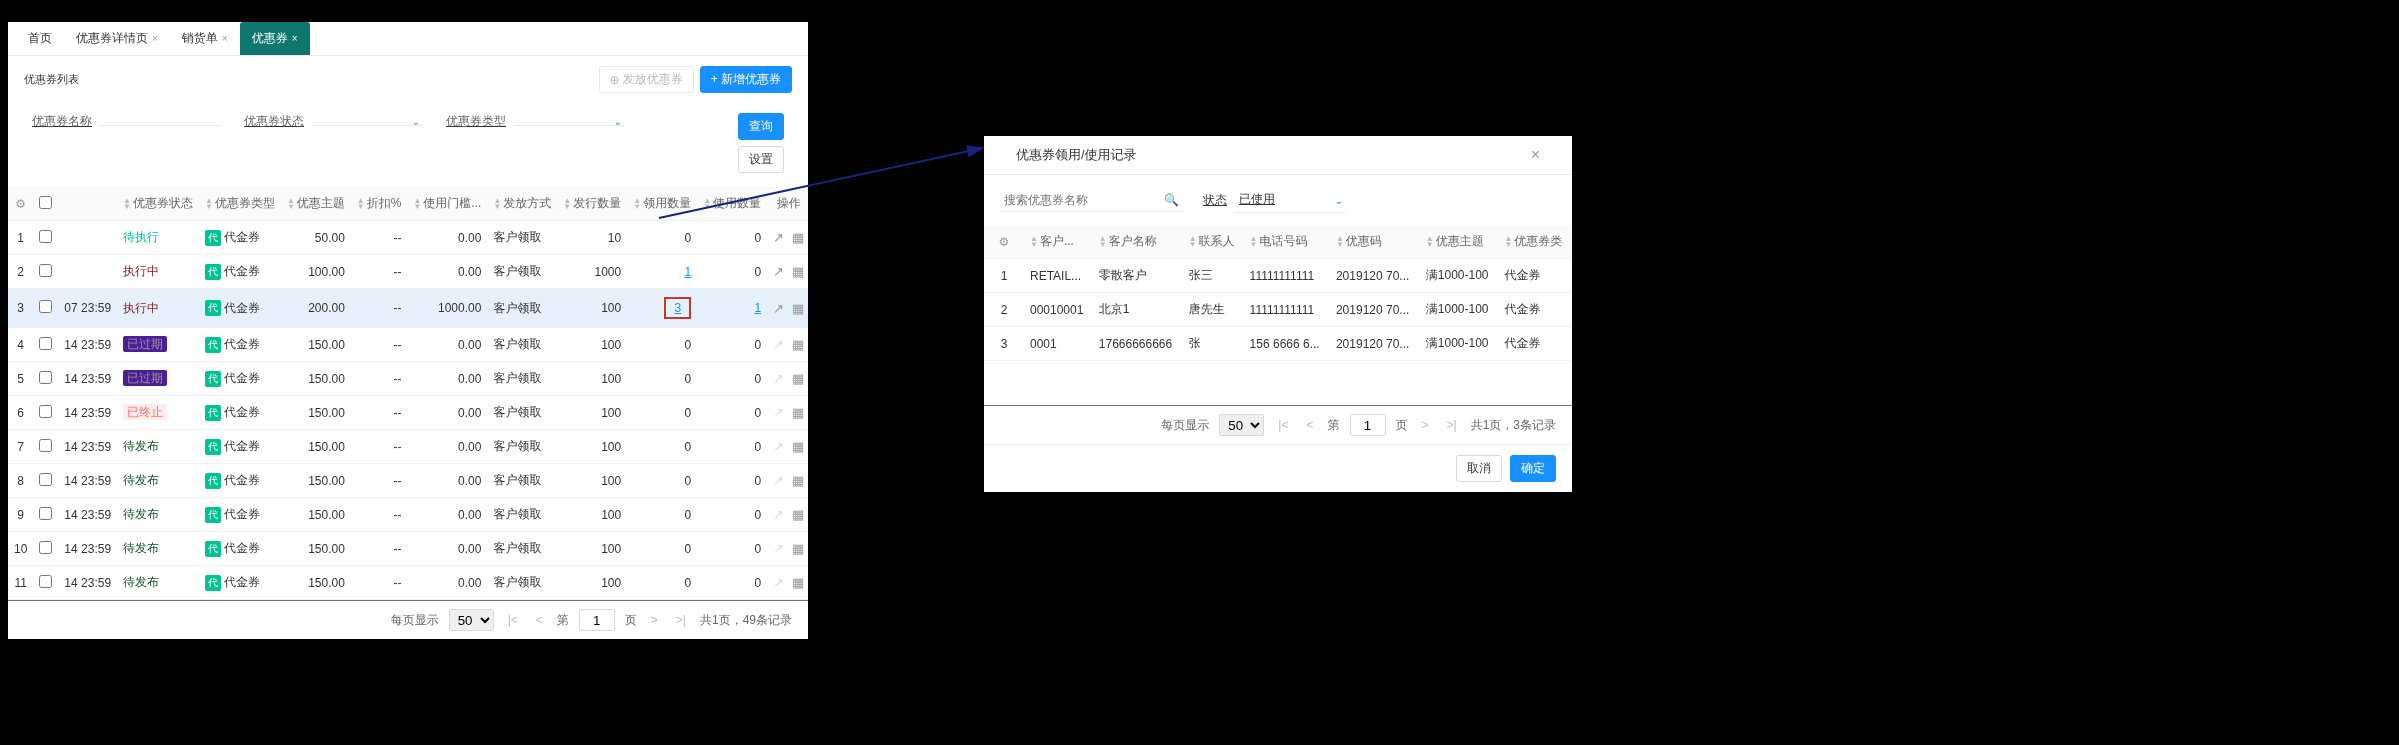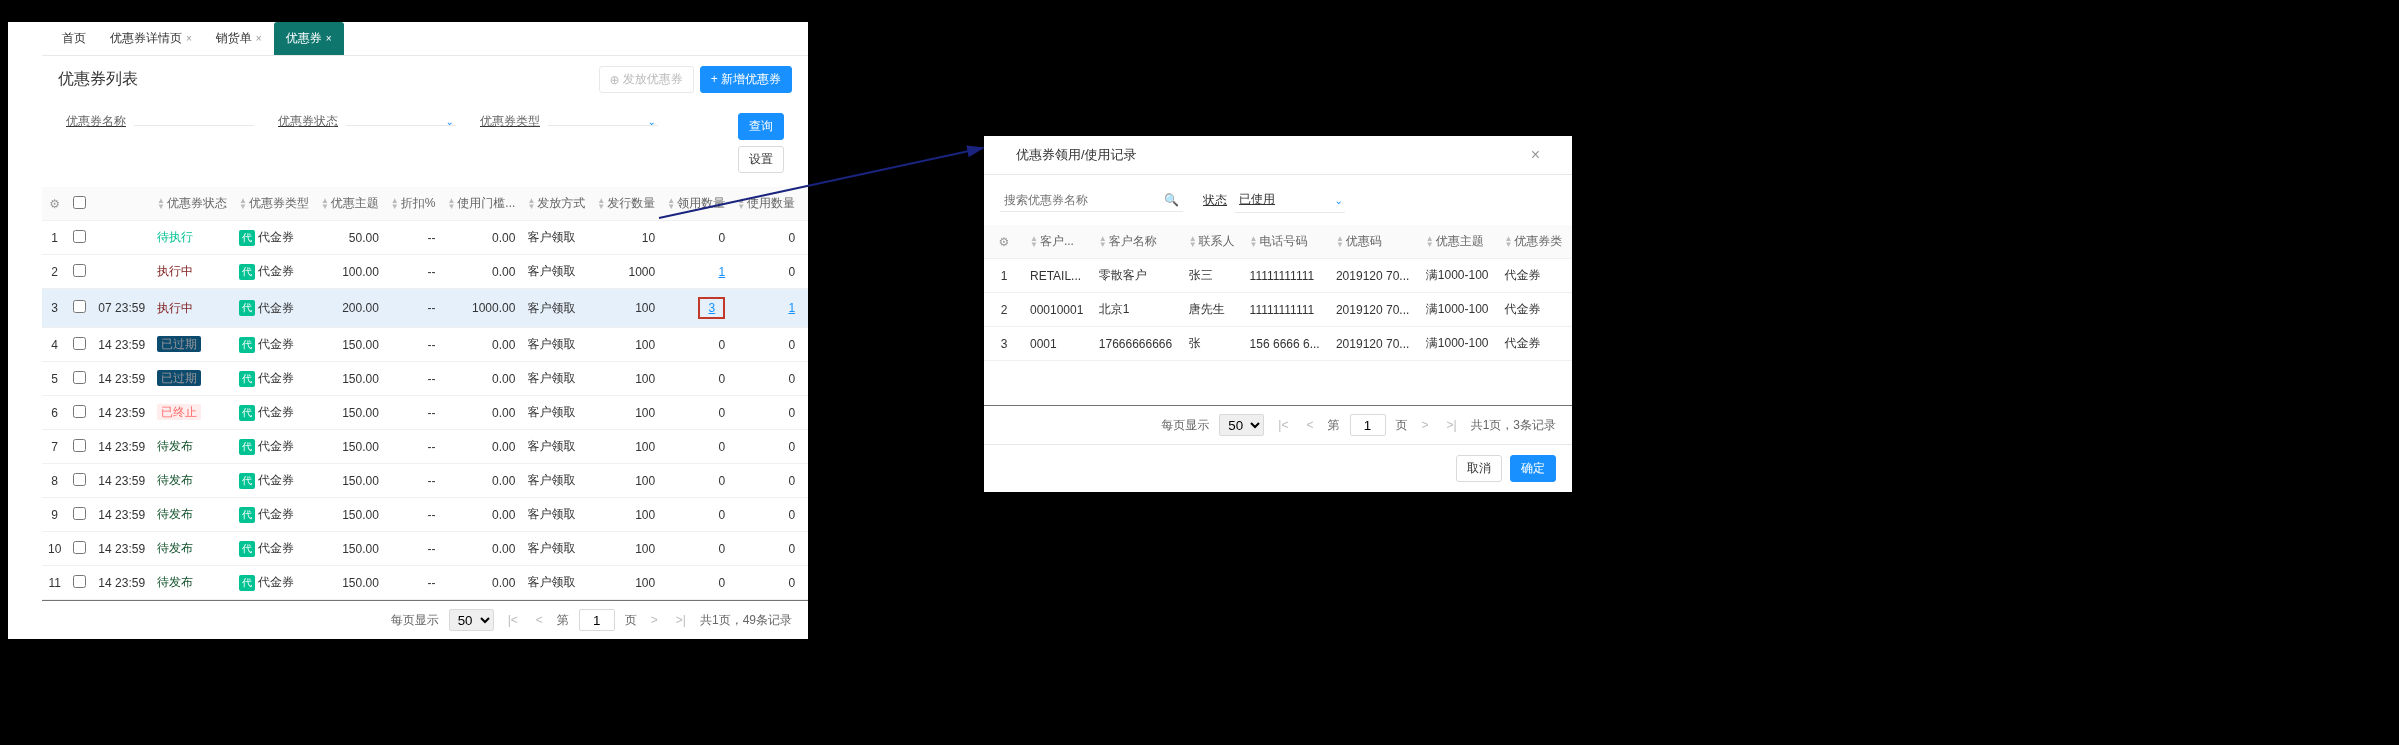--- a/index.html
+++ b/index.html
@@ -1,30 +1,30 @@
 <!DOCTYPE html>
 <html><head>
 <meta charset="utf-8">
 <style>
 * { box-sizing: border-box; margin: 0; padding: 0; }
 body { font-family: "Microsoft YaHei", -apple-system, sans-serif; font-size: 12px; color: #333; background: #000; width: 2399px; height: 745px; position: relative; }
 .panel { background: #fff; position: absolute; box-shadow: 0 2px 8px rgba(0,0,0,0.1); }
-.left-panel { left: 8px; top: 22px; width: 800px; padding-left: 34px; }
+.left-panel { left: 8px; top: 22px; width: 800px; }
 .right-panel { left: 984px; top: 136px; width: 588px; }
 
 
 .tabs { display: flex; align-items: center; border-bottom: 1px solid #e8e8e8; padding: 0 8px; }
 .tab { padding: 8px 12px; cursor: pointer; display: flex; align-items: center; gap: 4px; position: relative; }
 .tab.active { background: #0f766e; color: #fff; border-radius: 3px 3px 0 0; }
 .tab-close { font-size: 10px; color: #999; cursor: pointer; }
 .tab.active .tab-close { color: #fff; }
 
 
 .page-header { display: flex; justify-content: space-between; align-items: center; padding: 10px 16px; }
-.page-title { font-size: 16px; font-weight: 500; }
+.page-title { font-size: 11px; font-weight: 500; }
 .header-actions { display: flex; gap: 6px; align-items: center; }
 .btn { padding: 4px 10px; border-radius: 3px; border: 1px solid transparent; cursor: pointer; font-size: 12px; display: inline-flex; align-items: center; gap: 3px; }
 .btn-disabled { color: #bbb; border-color: #e8e8e8; background: #fff; }
 .btn-primary { background: #1890ff; color: #fff; border-color: #1890ff; }
 .btn-default { background: #fff; border-color: #d9d9d9; color: #333; }
 
 
 .filter-bar { display: flex; gap: 24px; padding: 10px 24px 14px; align-items: flex-start; }
 .filter-item { display: flex; align-items: center; gap: 8px; text-decoration: underline; }
 .filter-label { color: #666; min-width: 60px; }
@@ -41,21 +41,21 @@
 .col-check { width: 36px; text-align: center; }
 .col-right { text-align: right; }
 .col-center { text-align: center; }
 .sort-icons { display: inline-block; font-size: 8px; color: #bbb; vertical-align: middle; line-height: 6px; margin-right: 2px; }
 tr.highlight { background: #e6f0fb; }
 
 
 .status { font-size: 12px; }
 .status-待执行 { color: #00c292; }
 .status-执行中 { color: #7f1d1d; }
-.status-已过期 { color: #999; background: #0c4a6e; padding: 1px 4px; border-radius: 2px; }
+.status-已过期 { color: #999; background: #4c1d95; padding: 1px 4px; border-radius: 2px; }
 .status-已终止 { color: #ff6b6b; background: #ffeded; padding: 1px 4px; border-radius: 2px; }
 .status-待发布 { color: #14532d; }
 
 
 .type-badge { display: inline-flex; align-items: center; gap: 3px; }
 .type-icon { background: #00c292; color: #fff; width: 16px; height: 16px; display: inline-flex; align-items: center; justify-content: center; border-radius: 2px; font-size: 10px; }
 
 
 .link-val { color: #1890ff; cursor: pointer; text-decoration: underline; }
 .link-boxed { border: 2px solid #c0392b; padding: 2px 8px; display: inline-block; }

